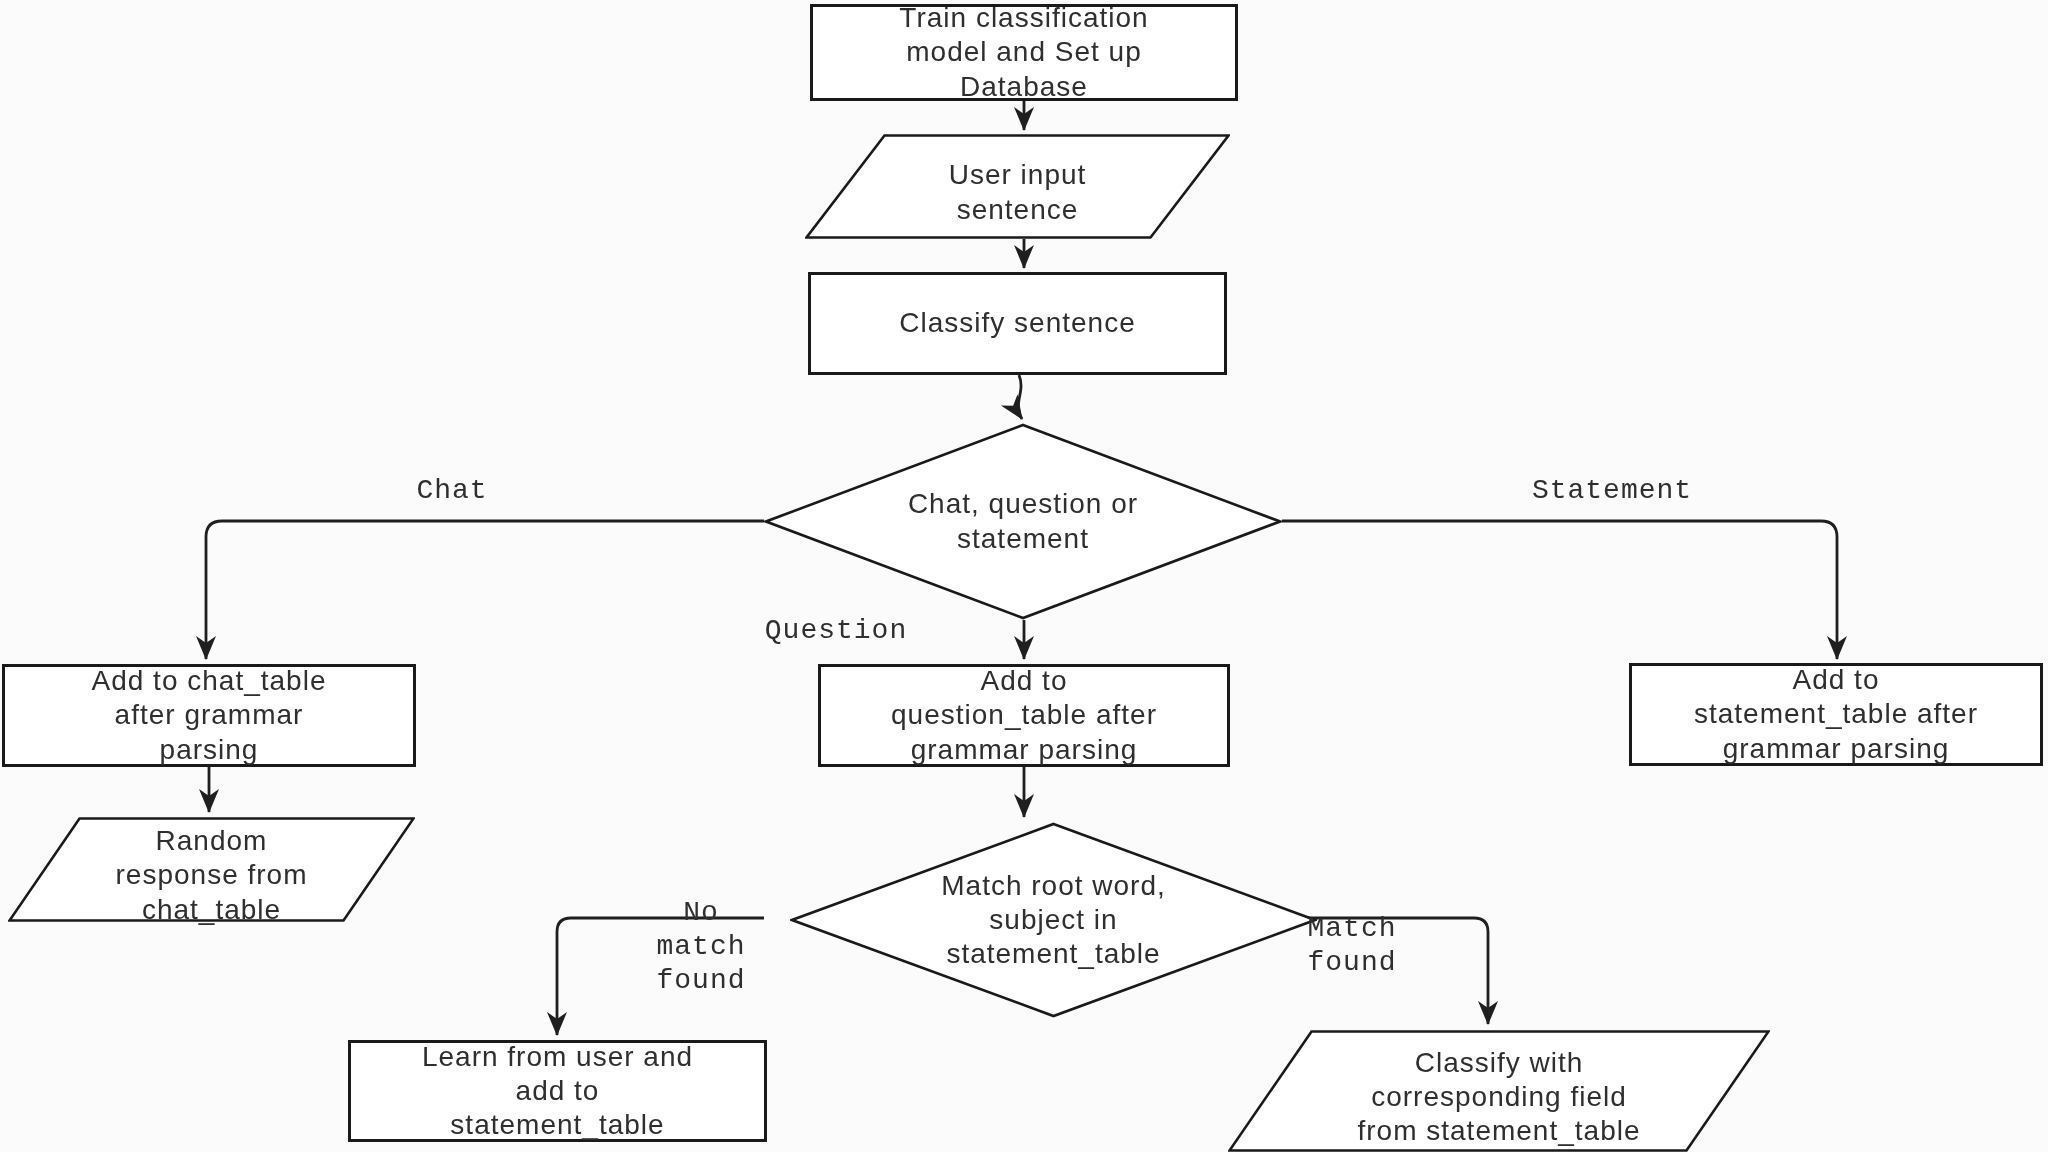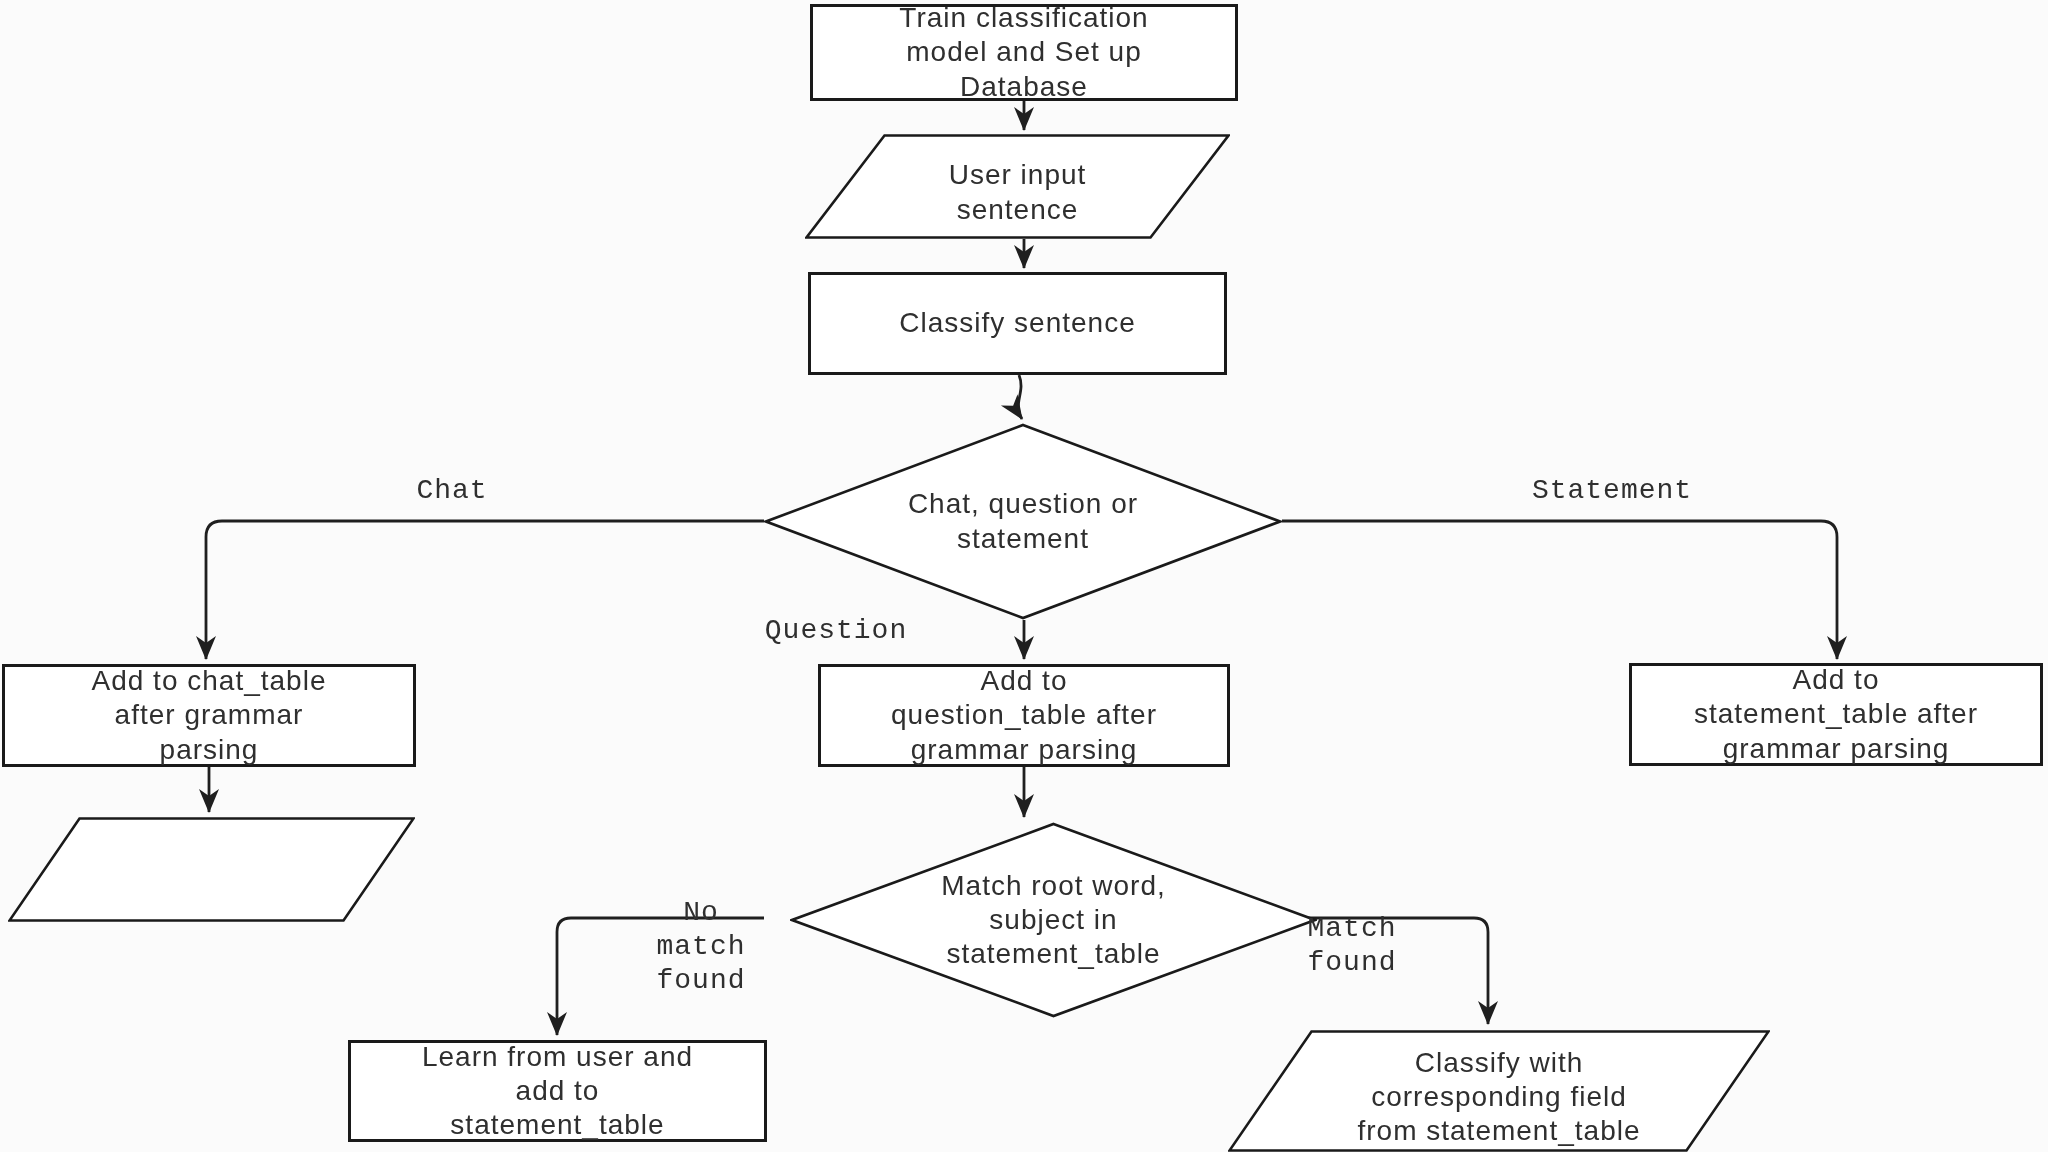--- a/index.html
+++ b/index.html
@@ -139,20 +139,23 @@
   <div class="node rect" style="left:1629px;top:663px;width:414px;height:103px">
     <span class="label">Add to
 statement_table after
 grammar parsing</span>
   </div>
 
   <div class="node para" style="left:8px;top:817px;width:407px;height:105px">
     <svg class="shape" viewBox="0 0 407 105" preserveAspectRatio="none">
       <polygon points="71.5,1.5 405.5,1.5 335.5,103.5 1.5,103.5"></polygon>
     </svg>
+    <span class="label">Random
+response from
+chat_table</span>
   </div>
 
   <div class="node diamond" style="left:790px;top:822px;width:527px;height:196px">
     <svg class="shape" viewBox="0 0 527 196" preserveAspectRatio="none">
       <polygon points="263.5,2 525,98 263.5,194 2,98"></polygon>
     </svg>
     <span class="label">Match root word,
 subject in
 statement_table</span>
   </div>

